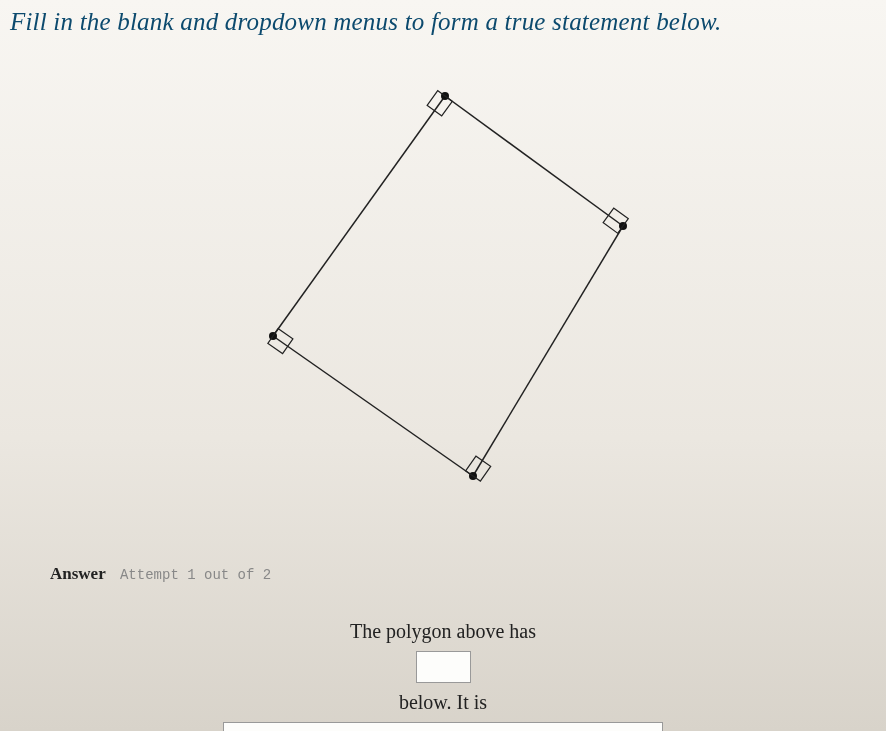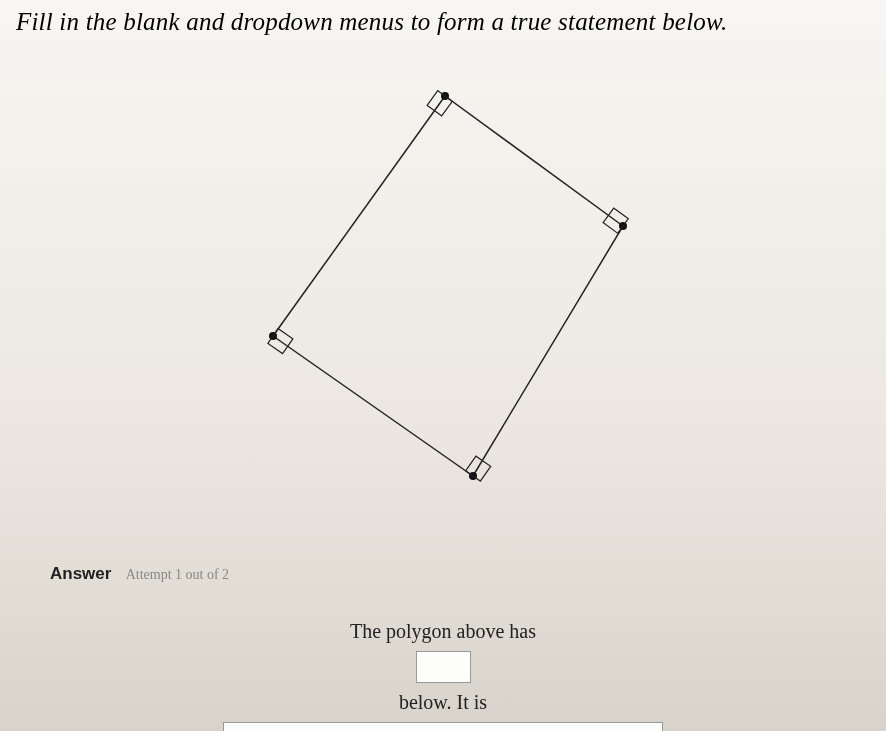--- a/index.html
+++ b/index.html
@@ -11,47 +11,47 @@
       font-family: Georgia, 'Times New Roman', serif;
       background: linear-gradient(to bottom, #f8f6f2 0%, #ebe7e0 60%, #d8d3ca 100%);
       width: 886px;
       height: 731px;
       overflow: hidden;
       position: relative;
     }
     .instruction {
       font-size: 25px;
       font-style: italic;
-      color: #000000;
-      padding: 8px 0 0 16px;
+      color: #0c4a6e;
+      padding: 8px 0 0 10px;
       letter-spacing: 0.2px;
     }
     .diagram-container {
       width: 100%;
       height: 480px;
       display: flex;
       align-items: center;
       justify-content: center;
       margin-top: 10px;
     }
     .answer-section {
       margin: 30px 50px 0 50px;
     }
     .answer-header {
       font-size: 17px;
       padding: 8px 0;
     }
     .answer-label {
       font-weight: bold;
       color: #222;
-      font-family: Liberation Sans, sans-serif;
+      font-family: Liberation Serif, serif;
     }
     .attempt-text {
       color: #888;
-      font-family: Liberation Serif, serif;
+      font-family: Liberation Mono, monospace;
       font-size: 14px;
       margin-left: 10px;
     }
     .statement-row {
       display: flex;
       align-items: center;
       gap: 8px;
       margin-top: 28px;
       font-size: 20px;
       color: #222;

